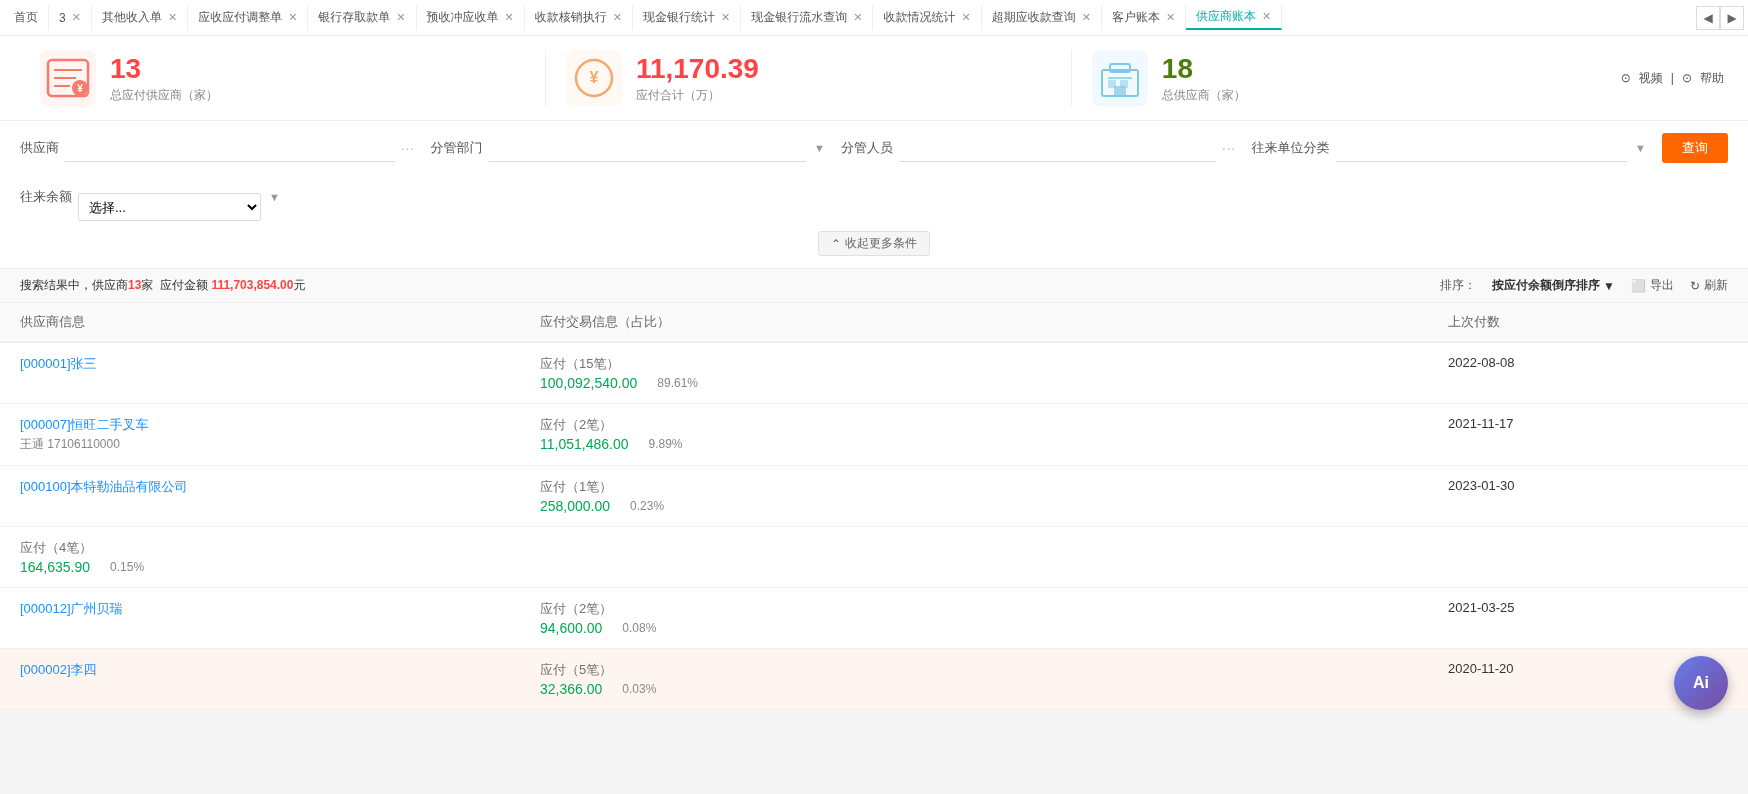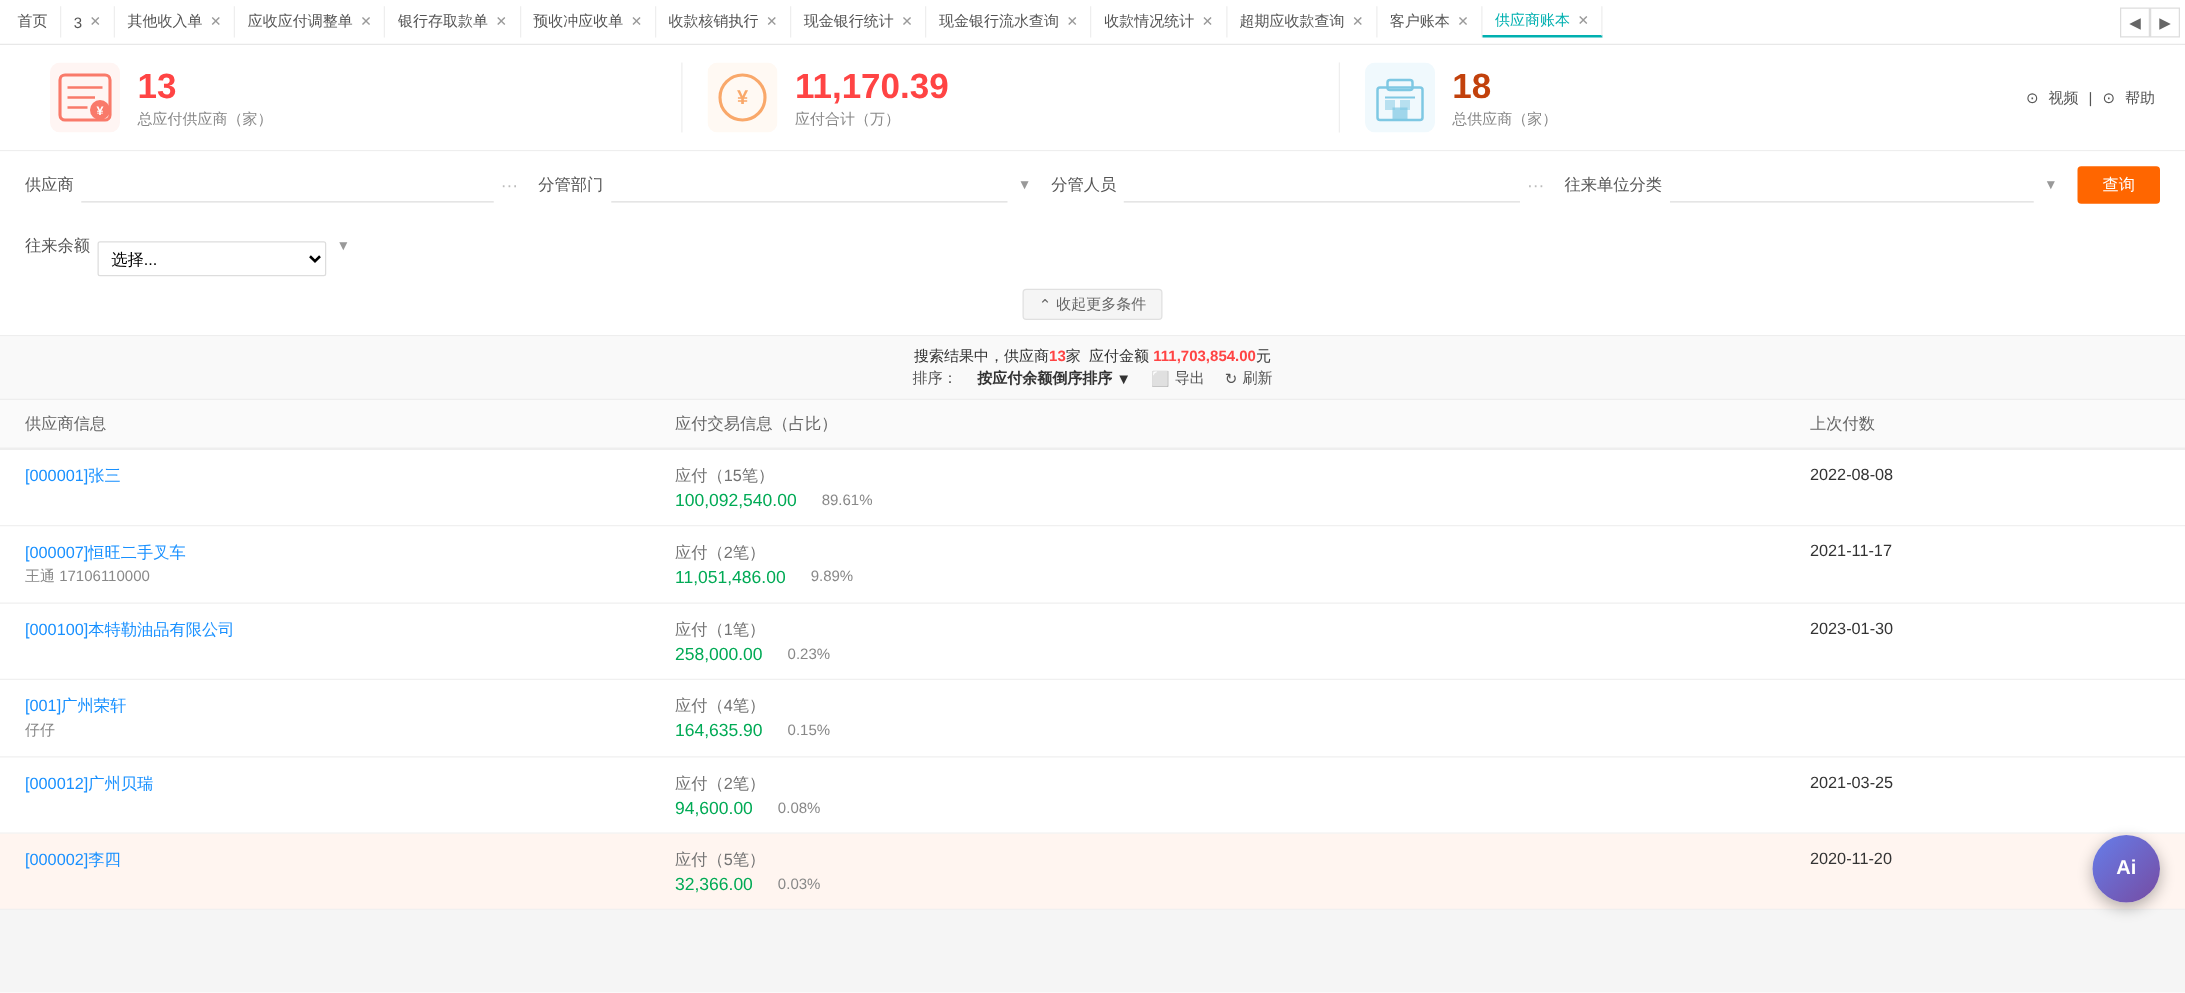--- a/index.html
+++ b/index.html
@@ -144,21 +144,20 @@
     
     .results-bar {
       display: flex;
       align-items: center;
       justify-content: space-between;
       background: #f9f9f9;
       padding: 8px 20px;
       border-bottom: 1px solid #eee;
       font-size: 12px;
       color: #555;
-      flex-direction: column;
     }
     .results-info { color: #333; }
     .results-info em { color: #ff4444; font-style: normal; font-weight: bold; }
     .results-actions { display: flex; align-items: center; gap: 16px; }
     .sort-label { color: #555; }
     .sort-select-inline {
       color: #333;
       font-size: 12px;
       cursor: pointer;
       display: inline-flex;
@@ -309,21 +308,21 @@
         <rect width="56" height="56" rx="8" fill="#f0f9fd"></rect>
         <rect x="10" y="20" width="36" height="26" rx="2" fill="none" stroke="#7ec8e3" stroke-width="2"></rect>
         <rect x="18" y="14" width="20" height="8" rx="2" fill="none" stroke="#7ec8e3" stroke-width="2"></rect>
         <rect x="16" y="30" width="8" height="8" fill="#7ec8e3" opacity="0.5"></rect>
         <rect x="28" y="30" width="8" height="8" fill="#7ec8e3" opacity="0.5"></rect>
         <rect x="22" y="36" width="12" height="10" fill="#7ec8e3" opacity="0.7"></rect>
         <line x1="16" y1="28" x2="40" y2="28" stroke="#7ec8e3" stroke-width="1.5"></line>
       </svg>
     </div>
     <div class="summary-content">
-      <div class="summary-number" style="color:#c2410c;">18</div>
+      <div class="summary-number" style="color:#4d7c0f;">18</div>
       <div class="summary-label">总供应商（家）</div>
     </div>
   </div>
 
   <div class="summary-actions">
     <span>⊙</span>
     <span>视频</span>
     <span class="divider-v">|</span>
     <span>⊙</span>
     <span>帮助</span>
@@ -445,24 +444,20 @@
       <div class="tx-label">应付（1笔）</div>
       <div class="tx-row">
         <span class="tx-amount">258,000.00</span>
         <span class="tx-percent">0.23%</span>
       </div>
     </div>
     <div class="row-lastpay">2023-01-30</div>
   </div>
 
   <div class="table-row">
-    <div class="row-supplier">
-      <a class="supplier-link">[001]广州荣轩</a>
-      <span class="supplier-sub">仔仔</span>
-    </div>
     <div class="row-transaction">
       <div class="tx-label">应付（4笔）</div>
       <div class="tx-row">
         <span class="tx-amount">164,635.90</span>
         <span class="tx-percent">0.15%</span>
       </div>
     </div>
     <div class="row-lastpay"></div>
   </div>
 
@@ -488,15 +483,15 @@
       <div class="tx-label">应付（5笔）</div>
       <div class="tx-row">
         <span class="tx-amount">32,366.00</span>
         <span class="tx-percent">0.03%</span>
       </div>
     </div>
     <div class="row-lastpay">2020-11-20</div>
   </div>
 </div>
 
-<div style="position:fixed; right:20px; bottom:72px; width:54px; height:54px; background: linear-gradient(135deg, #667eea, #764ba2); border-radius:50%; display:flex; align-items:center; justify-content:center; color:white; font-size:16px; font-weight:bold; cursor:pointer; box-shadow: 0 4px 12px rgba(0,0,0,0.3);">
+<div style="position:fixed; right:20px; bottom:84px; width:54px; height:54px; background: linear-gradient(135deg, #667eea, #764ba2); border-radius:50%; display:flex; align-items:center; justify-content:center; color:white; font-size:16px; font-weight:bold; cursor:pointer; box-shadow: 0 4px 12px rgba(0,0,0,0.3);">
   <span>Ai</span>
 </div>
 
 </body></html>

